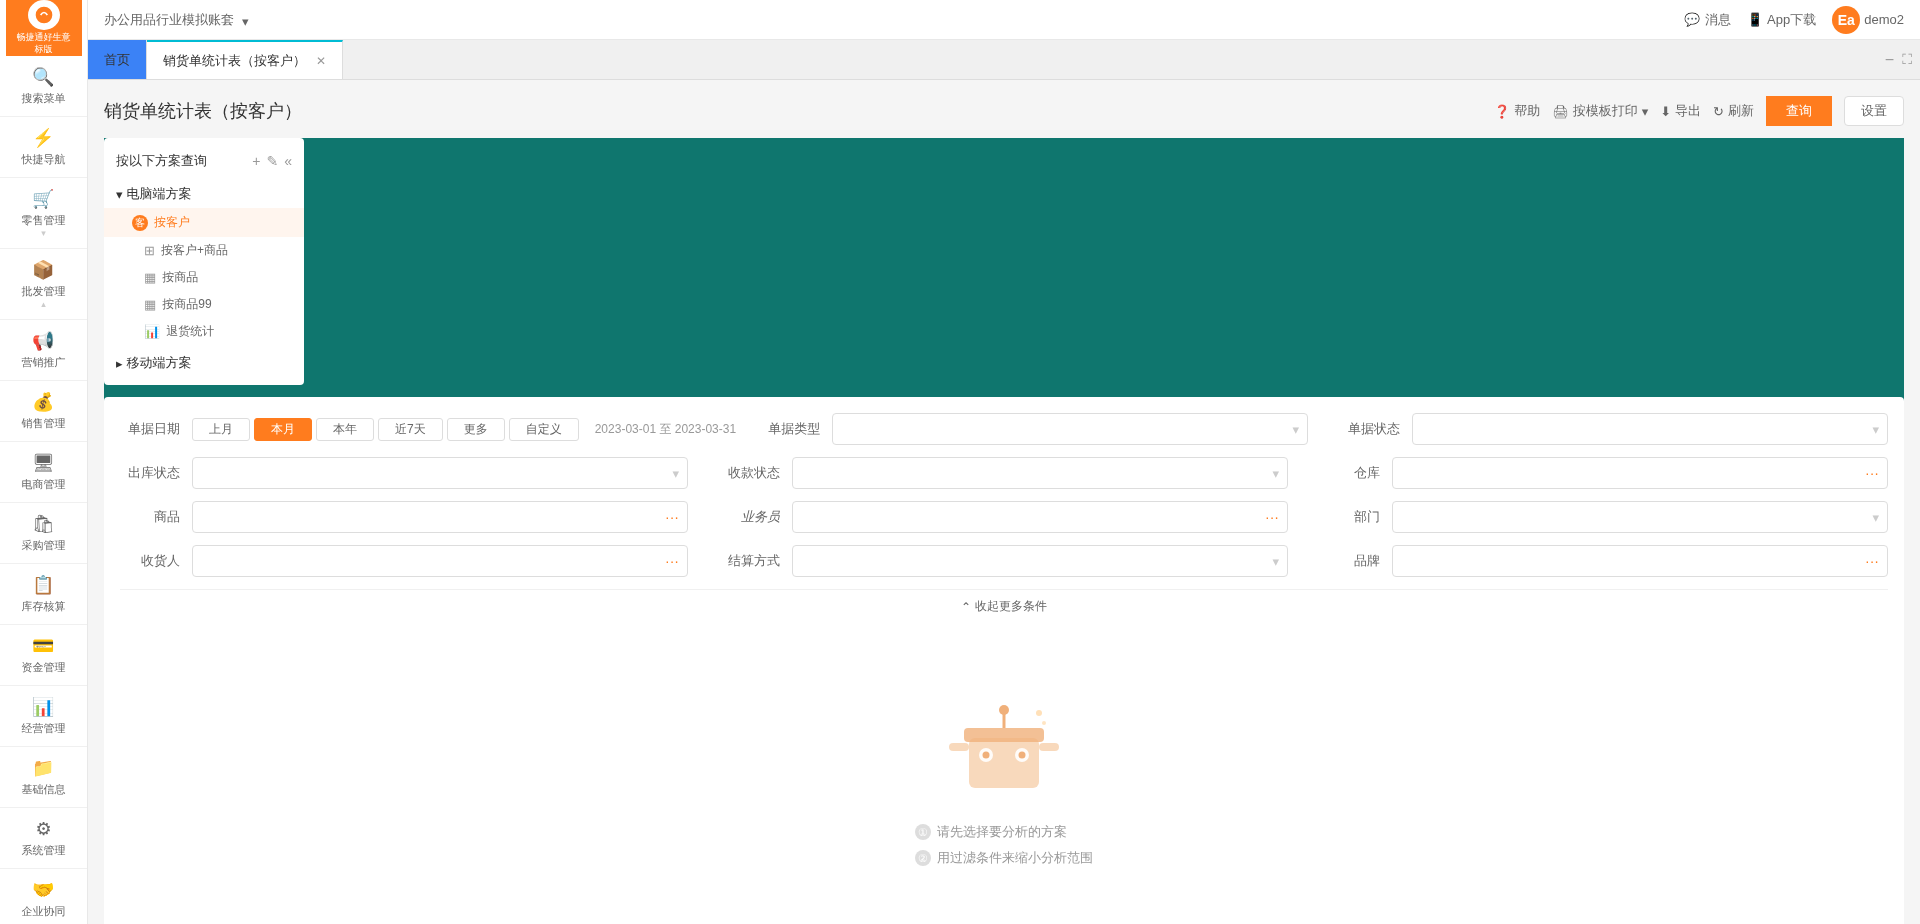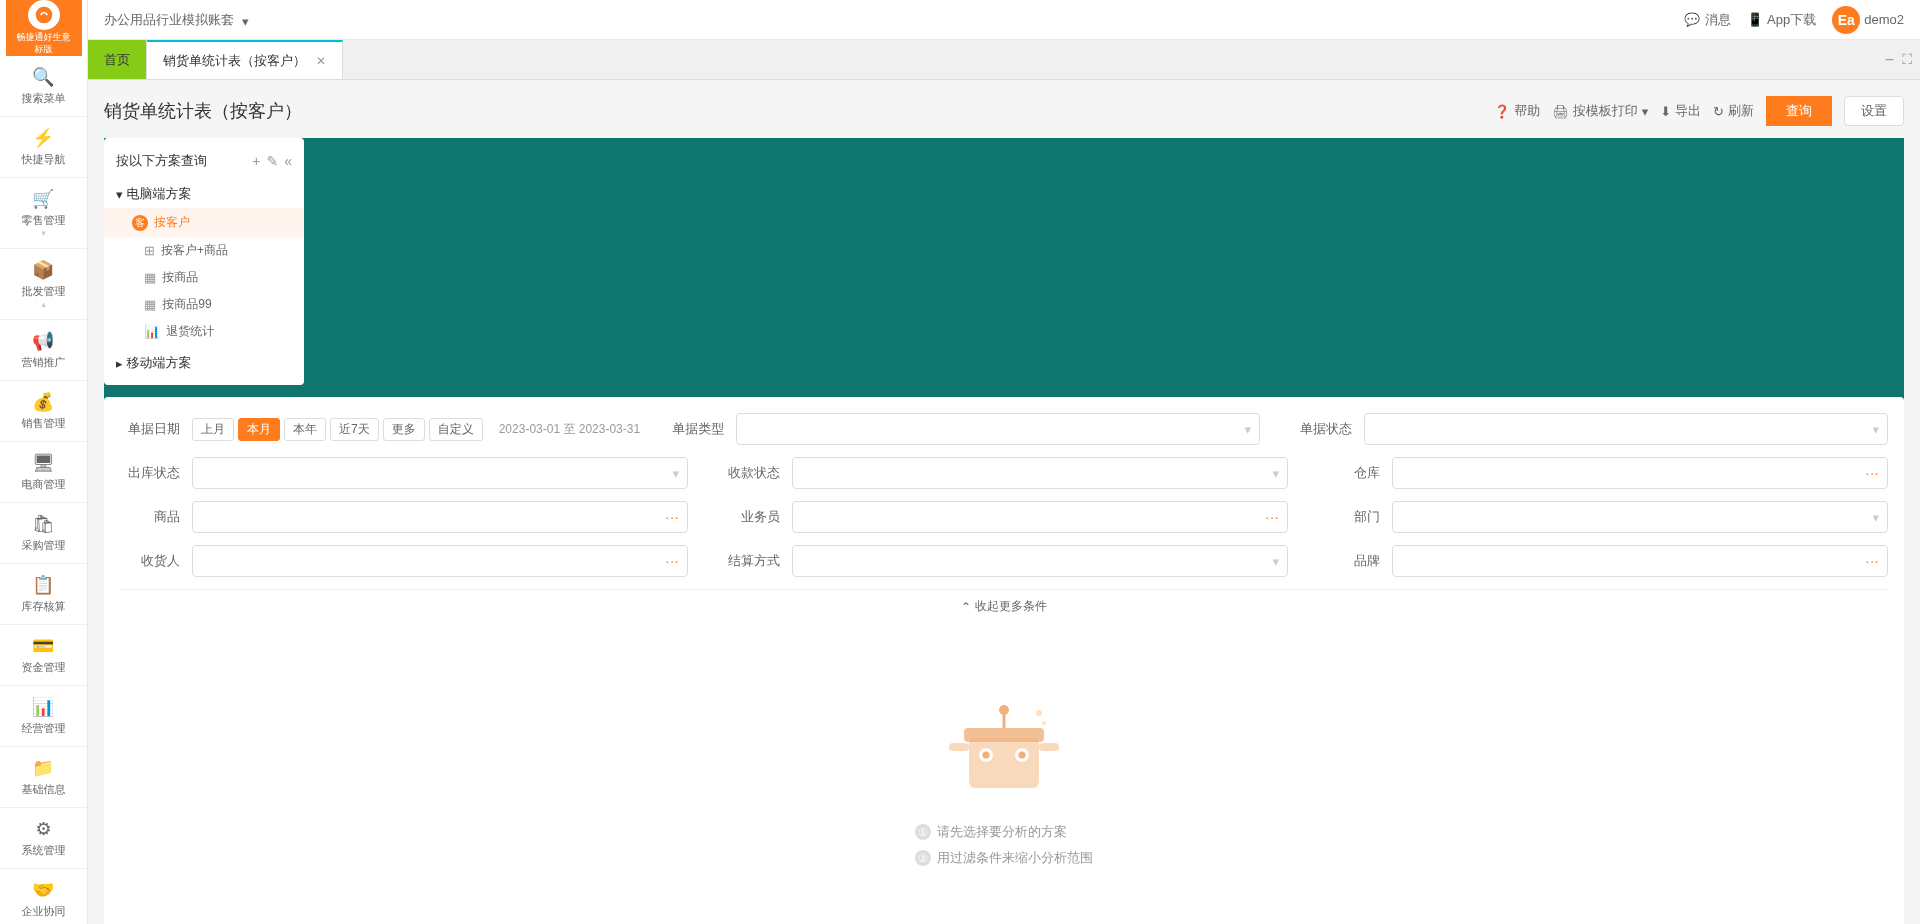--- a/index.html
+++ b/index.html
@@ -114,21 +114,21 @@
       display: flex;
       align-items: center;
       padding: 0 16px;
       cursor: pointer;
       font-size: 13px;
       color: #666;
       border-right: 1px solid #ddd;
       gap: 6px;
     }
     .tab-item.home {
-      background: #84cc16;
+      background: #3b82f6;
       color: #333;
     }
     .tab-item.active {
       background: #fff;
       color: #333;
       border-top: 2px solid #00bcd4;
     }
     .tab-close {
       font-size: 12px;
       color: #999;
@@ -291,21 +291,21 @@
       flex-shrink: 0;
       text-align: right;
     }
     .date-shortcuts {
       display: flex;
       align-items: center;
       gap: 4px;
       margin-right: 4px;
     }
     .date-btn {
-      padding: 2px 8px;
+      padding: 2px 16px;
       border: 1px solid #ddd;
       border-radius: 3px;
       cursor: pointer;
       font-size: 12px;
       color: #666;
       background: #fff;
     }
     .date-btn.active {
       background: #ff7c1e;
       color: #fff;
@@ -629,21 +629,21 @@
           </div>
         </div>
 
         <div class="filter-row">
           <span class="filter-label">商品</span>
           <div class="filter-field-input" style="width:340px;">
             <span></span>
             <span class="dots">···</span>
           </div>
 
-          <span class="filter-label" style="margin-left:20px;">业务员</span>
+          <span class="filter-label" style="margin-left:20px;font-style:italic;">业务员</span>
           <div class="filter-field-input" style="width:340px;">
             <span></span>
             <span class="dots">···</span>
           </div>
 
           <span class="filter-label" style="margin-left:20px;">部门</span>
           <div class="filter-select" style="flex:1;">
             <span></span>
             <span>▾</span>
           </div>

